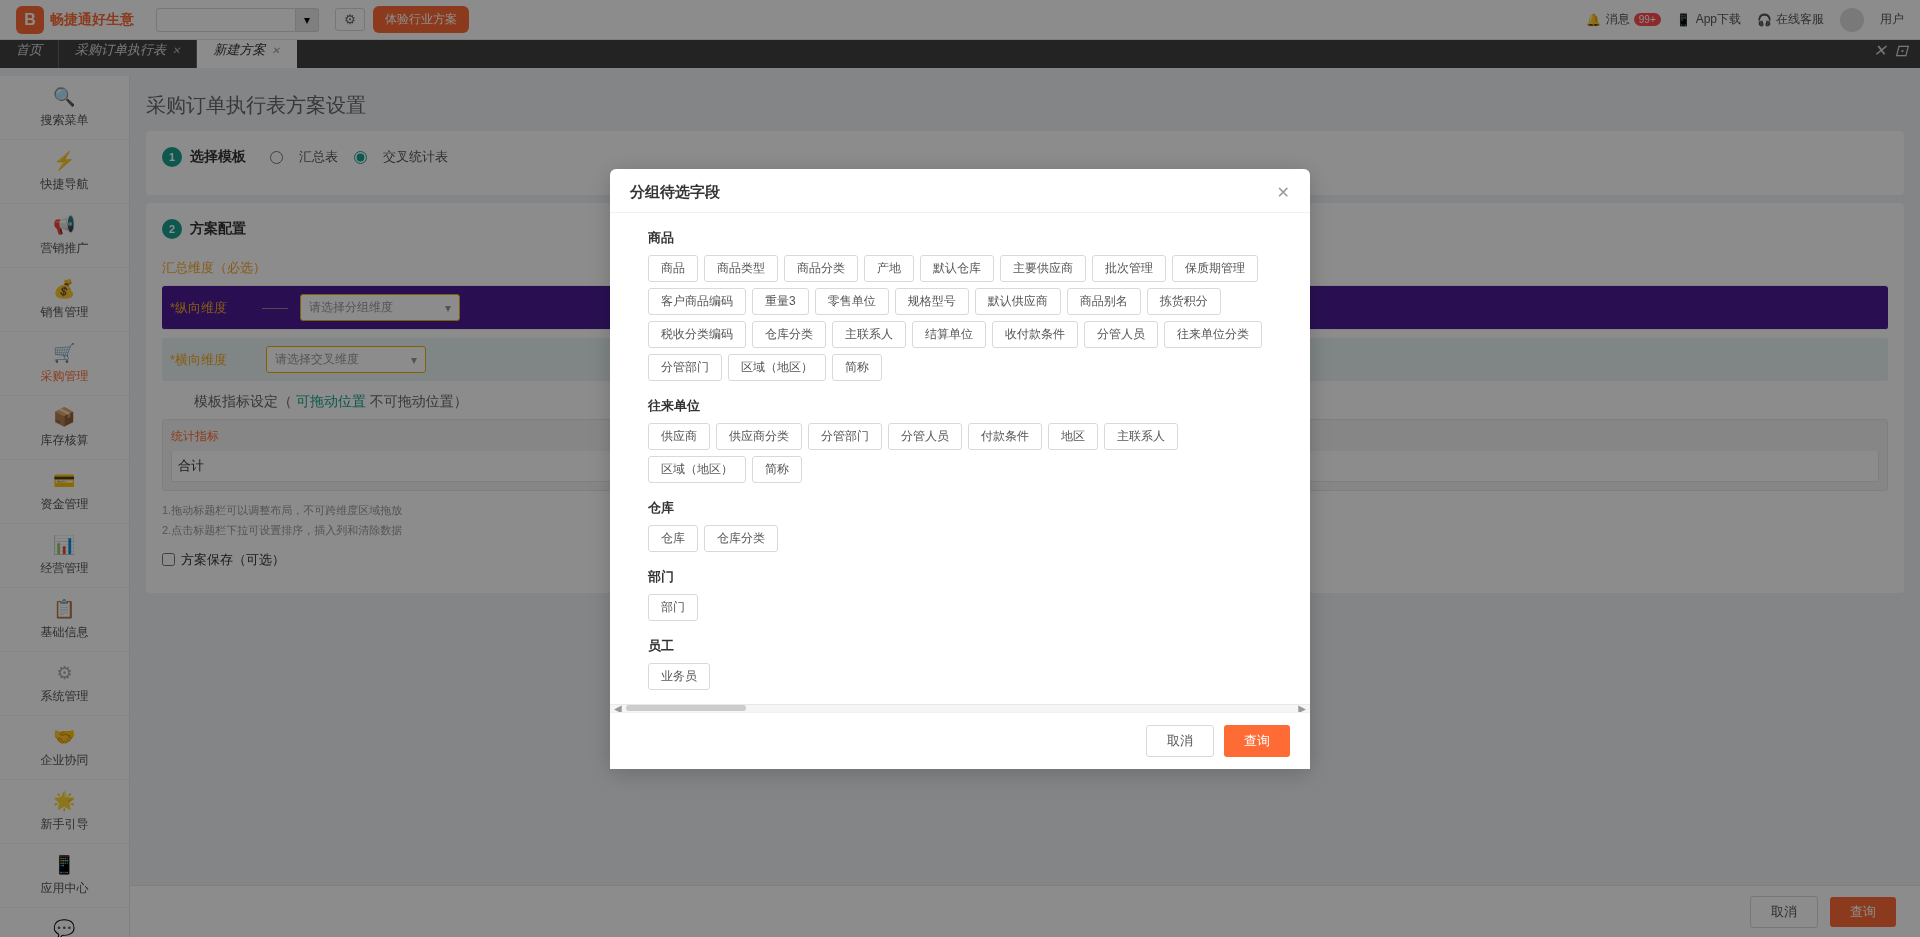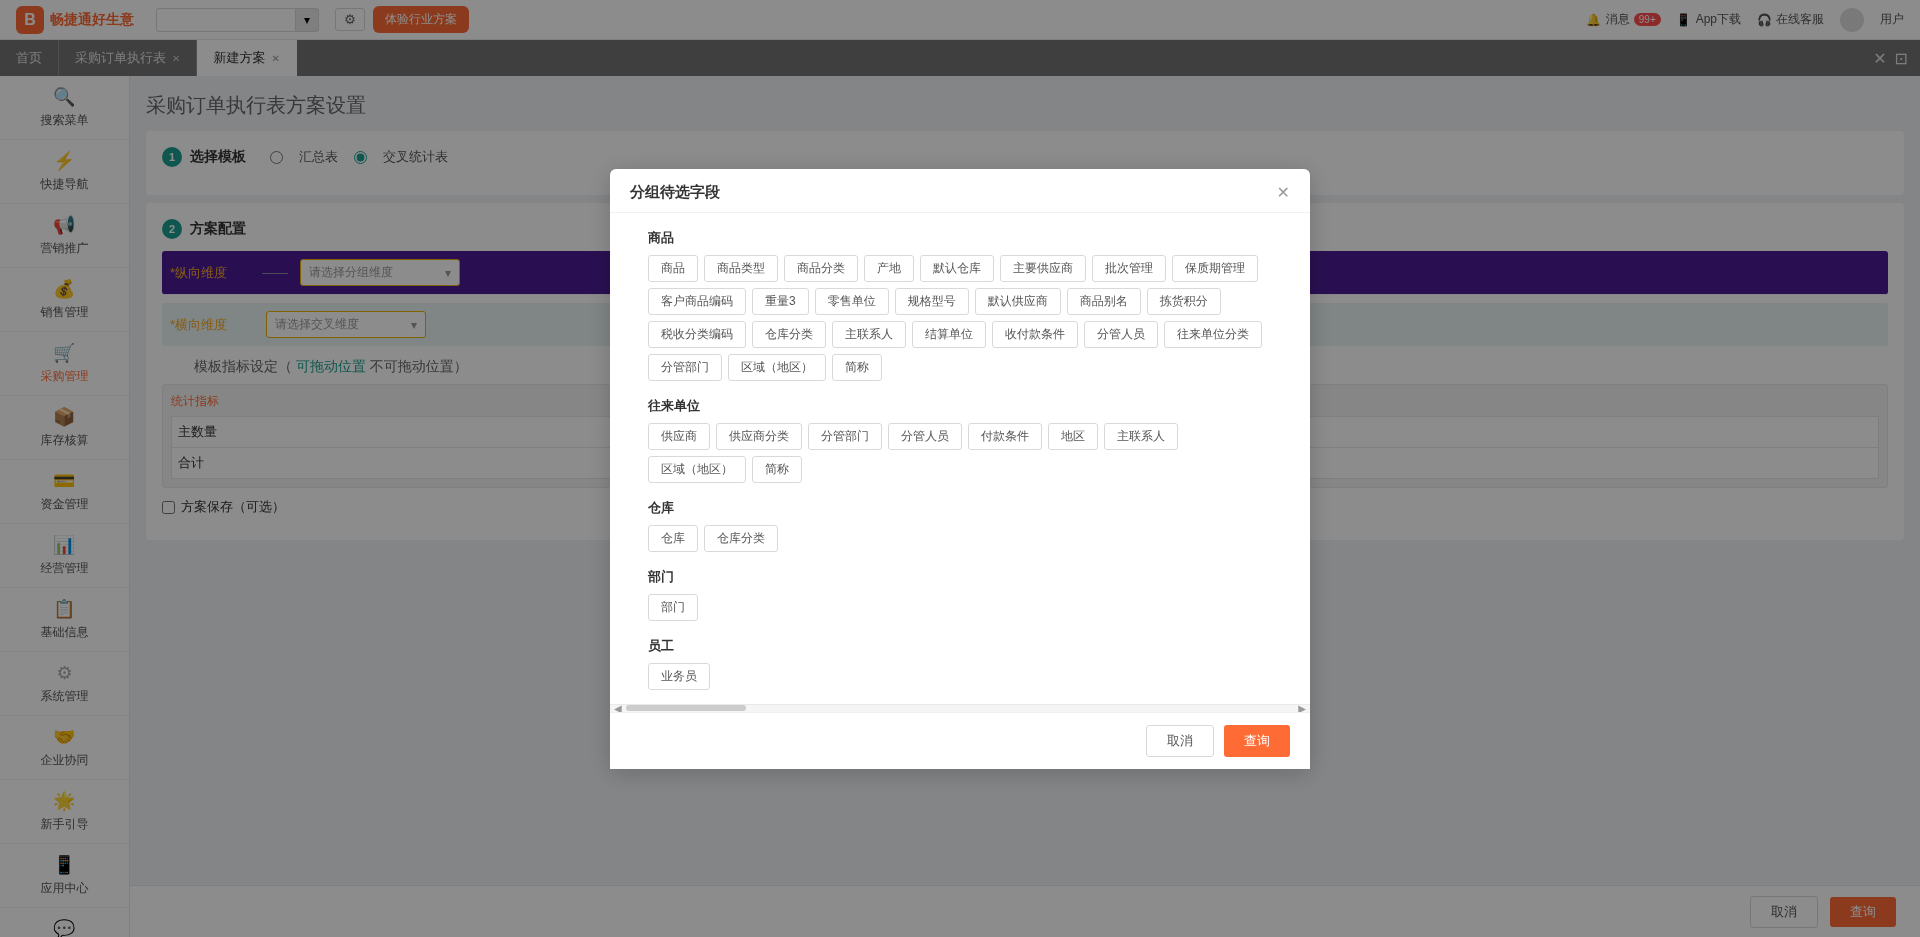--- a/index.html
+++ b/index.html
@@ -104,27 +104,28 @@
     }
     .avatar {
       width: 24px; height: 24px;
       border-radius: 50%;
       background: #ddd;
     }
 
     
     .tabbar {
       height: 36px;
-      background: #737373;
+      background: #404040;
       display: flex;
       align-items: center;
       padding: 0 0 0 0;
       position: fixed;
-      top: 40px; left: 0; right: 0;
+      top: 32px; left: 0; right: 0;
       z-index: 99;
+      font-style: italic;
     }
     .tab-item {
       height: 36px;
       display: flex;
       align-items: center;
       padding: 0 16px;
       color: rgba(255,255,255,0.8);
       cursor: pointer;
       font-size: 13px;
       gap: 6px;
@@ -526,20 +527,23 @@
       </div>
     </div>
   </div>
 
   <div class="form-section" style="padding-bottom:24px;">
     <div class="section-header">
       <div class="step-badge">2</div>
       <span class="section-title">方案配置</span>
     </div>
 
+    <div class="config-row">
+      <span class="config-label config-required">汇总维度（必选）</span>
+    </div>
 
     <div class="config-row" style="background:#4c1d95;padding:8px;border-radius:3px;margin-bottom:8px;">
       <span class="config-label">*纵向维度</span>
       <span class="config-arrow">——</span>
       <div class="select-box">
         <span>请选择分组维度</span>
         <span>▾</span>
       </div>
     </div>
 
@@ -554,39 +558,34 @@
     </div>
 
     <div style="font-size:14px;color:#666;margin-bottom:8px;margin-left:32px;">
       <span>模板指标设定（</span>
       <span style="color:#1a9e8f;">可拖动位置</span>
       <span>不可拖动位置）</span>
     </div>
 
     <div style="background:#f5f5f5;border:1px solid #e8e8e8;border-radius:3px;padding:8px;">
       <div style="font-size:12px;color:#ff6b35;margin-bottom:6px;">统计指标</div>
-      <div style="display:flex;gap:8px;background:#fff;border:1px solid #e8e8e8;">
-        <div style="flex:1;padding:6px;border-right:1px solid #e8e8e8;display:flex;align-items:center;justify-content:space-between;">
-          <span>主数量</span>
-          <span>▾</span>
-        </div>
-        <div style="flex:1;padding:6px;">
-          <span>金额</span>
-        </div>
-      </div>
       <div style="display:flex;gap:8px;background:#fff;border:1px solid #e8e8e8;border-top:none;">
         <div style="flex:1;padding:6px;border-right:1px solid #e8e8e8;">
           <span>合计</span>
         </div>
         <div style="flex:1;padding:6px;">
           <span>合计</span>
         </div>
       </div>
     </div>
 
+    <div style="margin-top:10px;font-size:11px;color:#999;line-height:1.8;">
+      <div>1.拖动标题栏可以调整布局，不可跨维度区域拖放</div>
+      <div>2.点击标题栏下拉可设置排序，插入列和清除数据</div>
+    </div>
 
     <div style="margin-top:10px;display:flex;align-items:center;gap:6px;">
       <input type="checkbox" style="">
       <span>方案保存（可选）</span>
     </div>
   </div>
 </div>
 
 <div class="page-footer">
   <button class="btn-cancel">取消</button>

